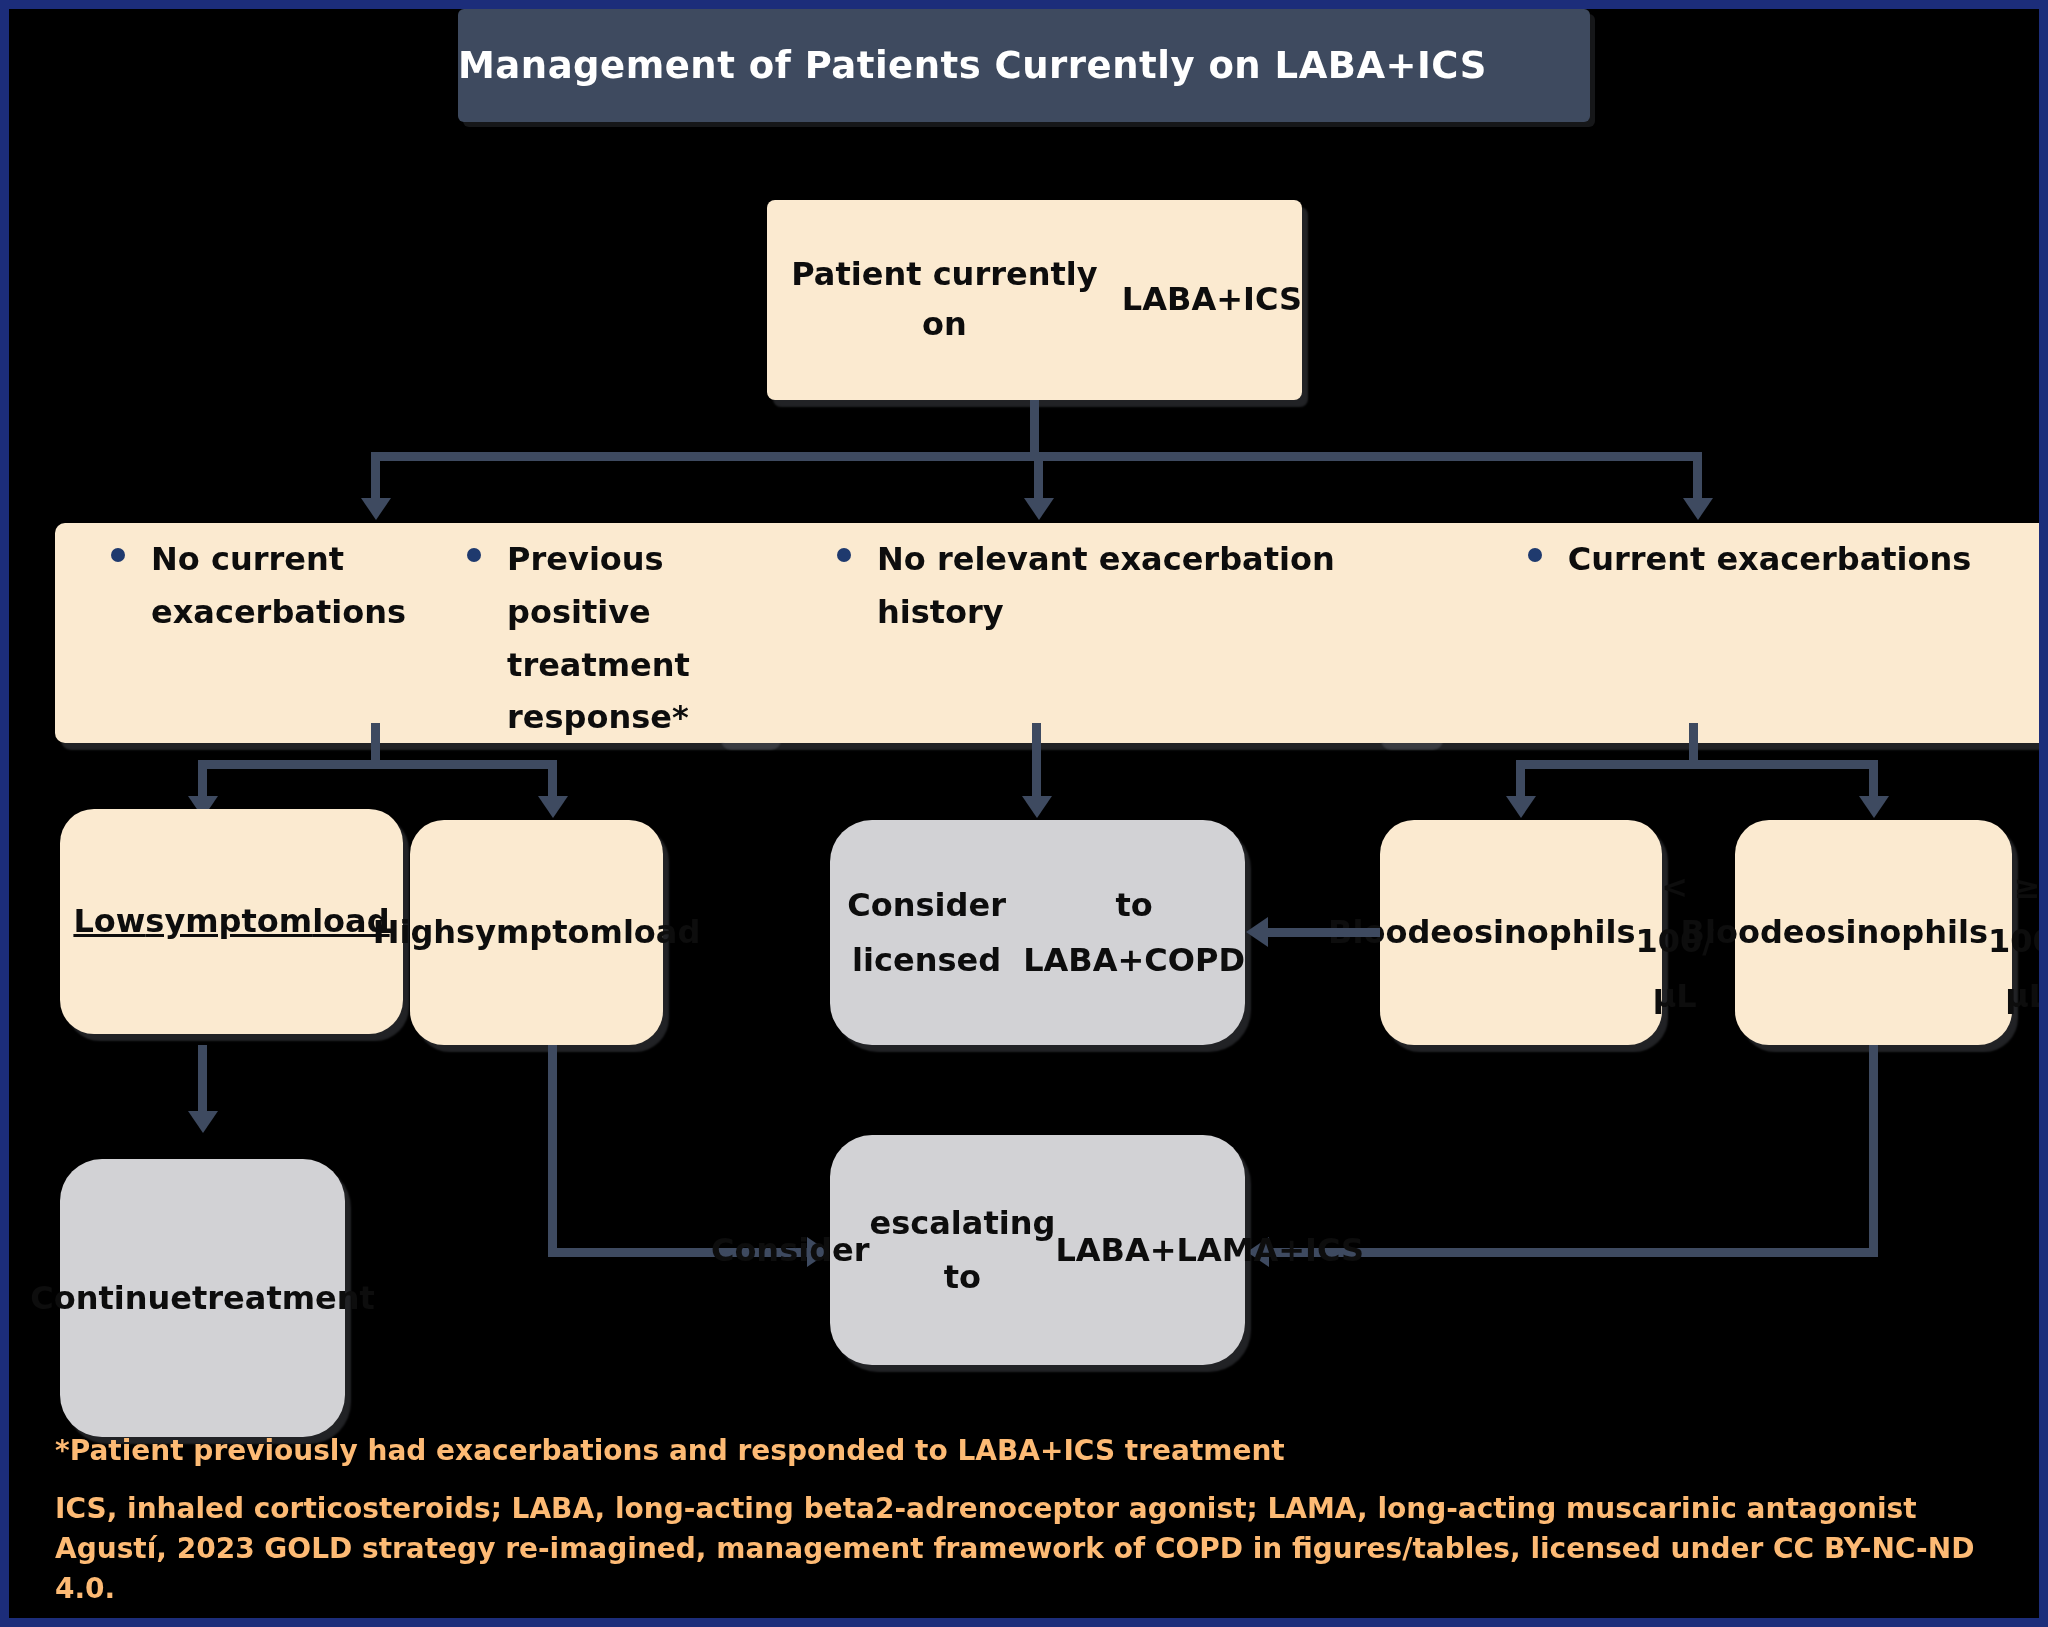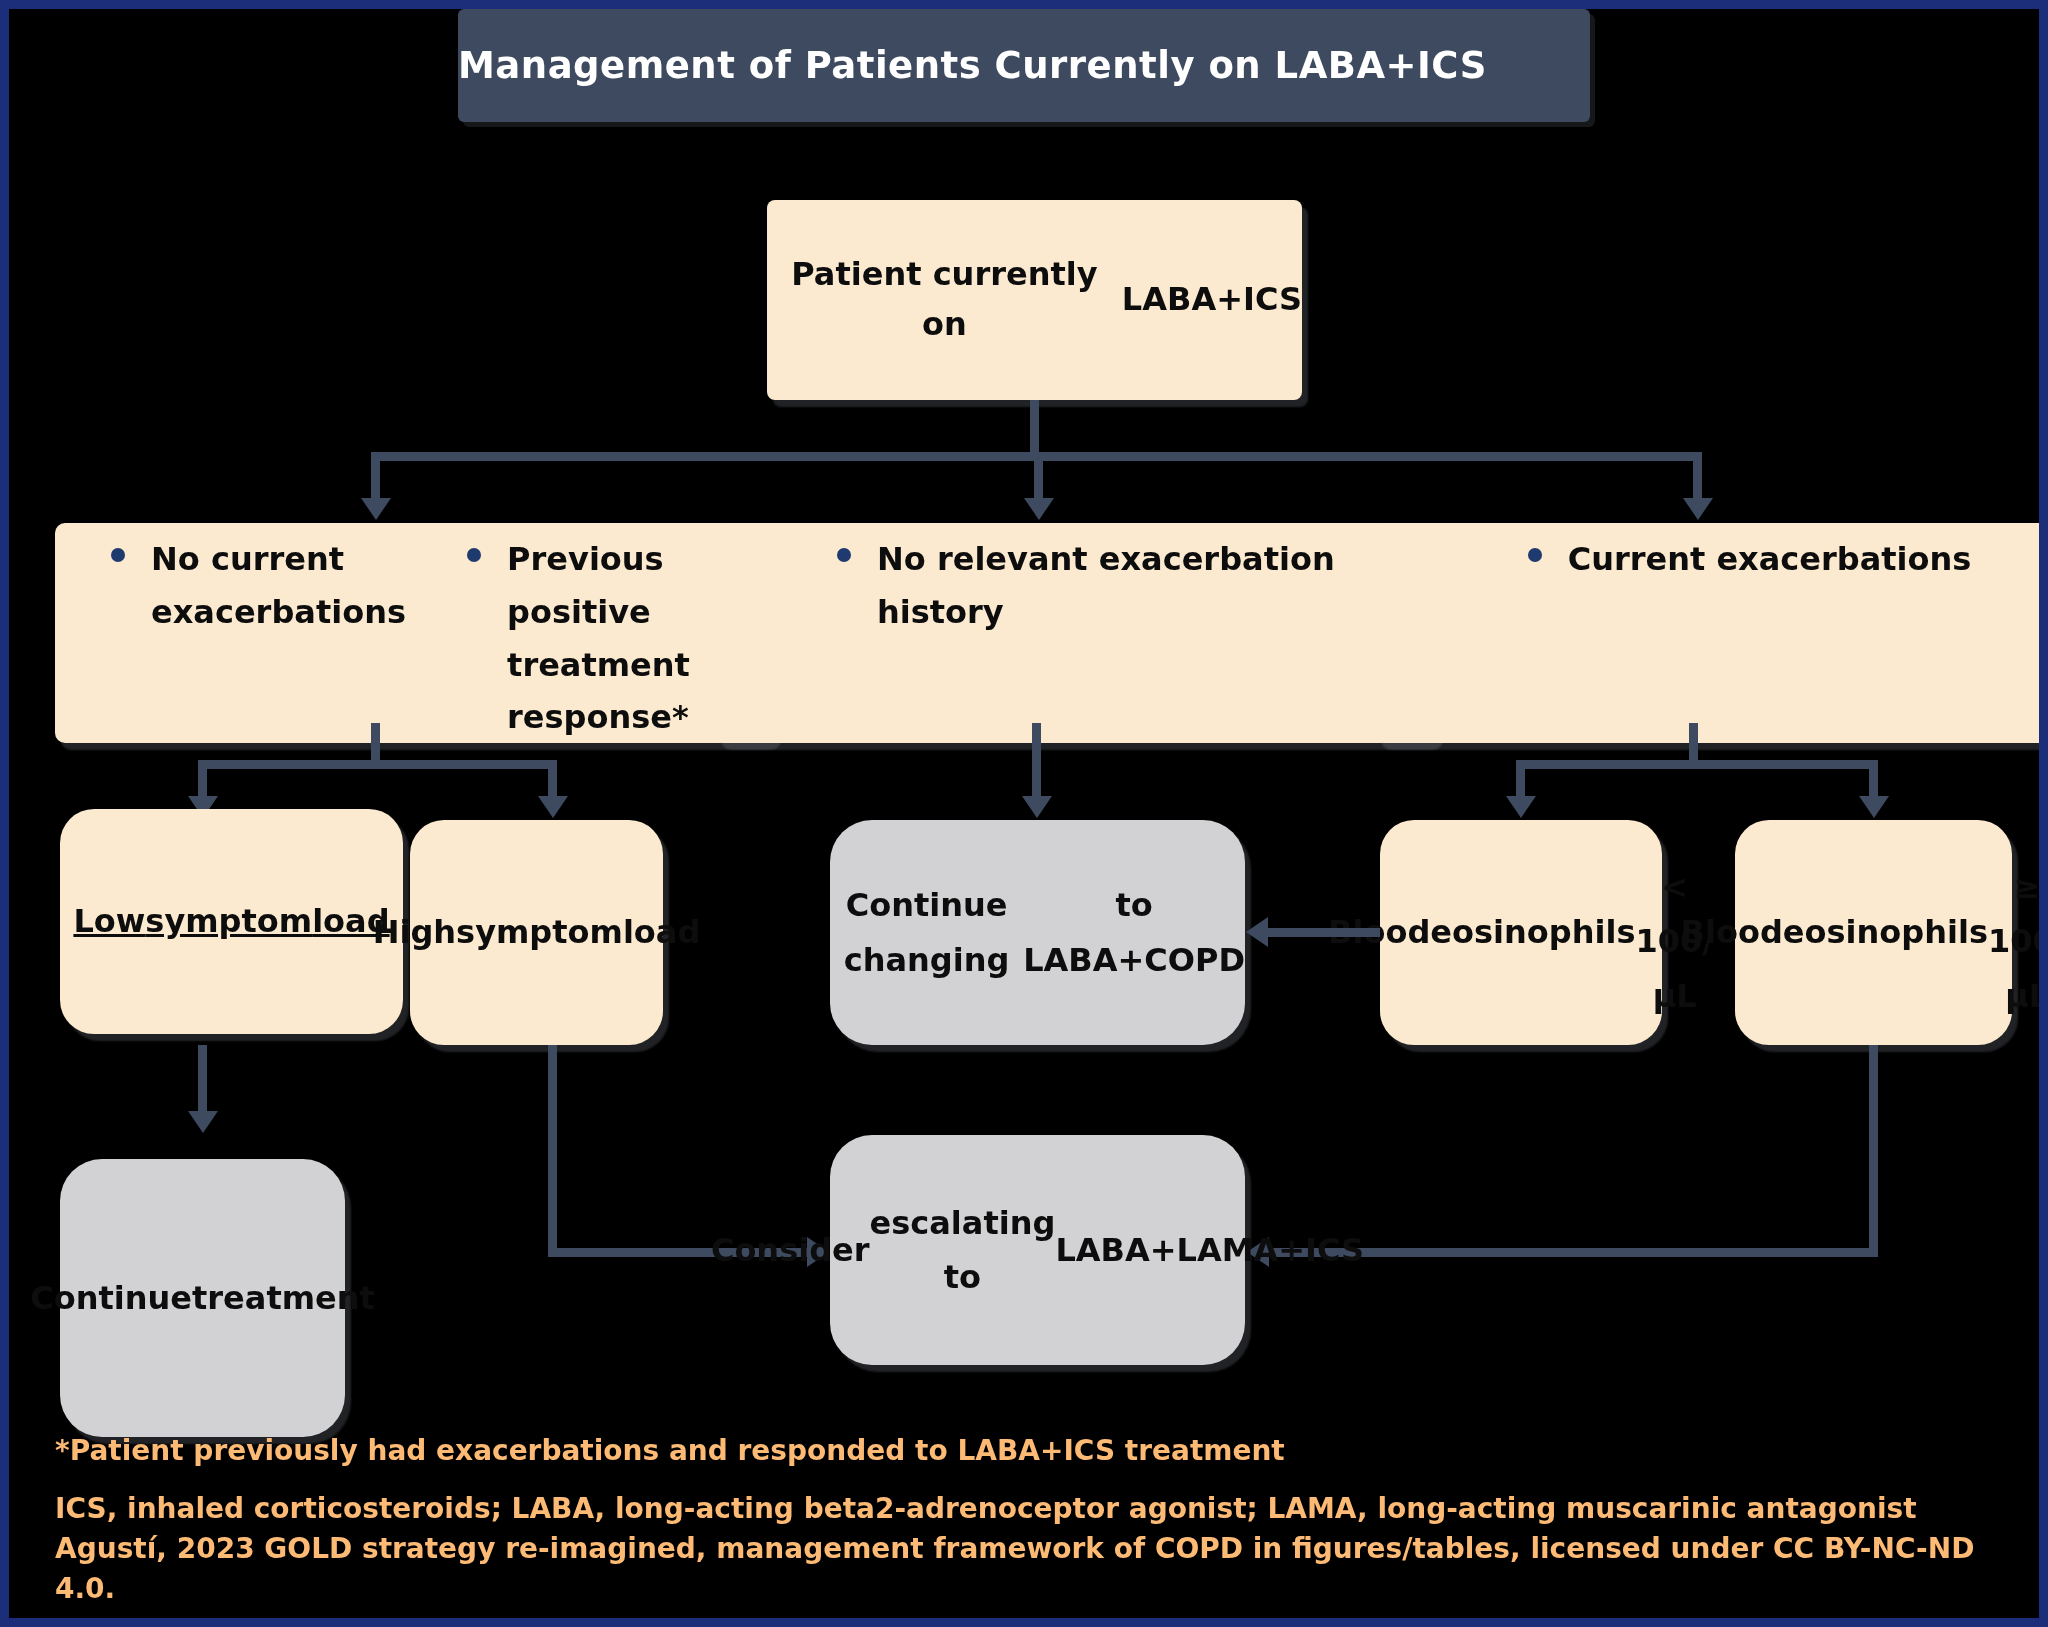--- a/index.html
+++ b/index.html
@@ -108,21 +108,21 @@
     <div>load</div>
   </div>
 
   <div class="box cream r34 lines" style="left:401px;top:811px;width:253px;height:225px;">
     <div>High</div>
     <div>symptom</div>
     <div>load</div>
   </div>
 
   <div class="box gray r42 lines" style="left:821px;top:811px;width:415px;height:225px;">
-    <div>Continue changing</div>
+    <div>Consider licensed</div>
     <div>to LABA+COPD</div>
   </div>
 
   <div class="box cream r34 lines" style="left:1371px;top:811px;width:282px;height:225px;">
     <div>Blood</div>
     <div>eosinophils</div>
     <div class="gap-top">&lt; 100/μL</div>
   </div>
 
   <div class="box cream r34 lines" style="left:1726px;top:811px;width:277px;height:225px;">

